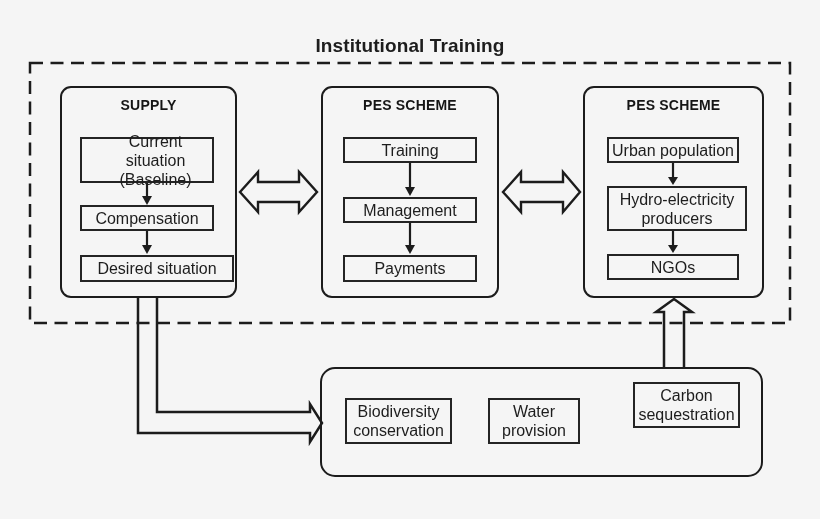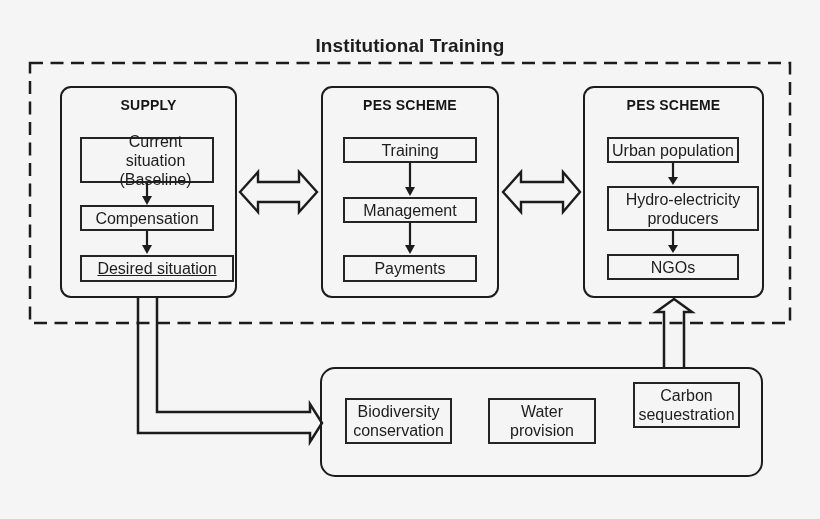--- a/index.html
+++ b/index.html
@@ -45,29 +45,29 @@
     border:2px solid #242424;
     background:transparent;
     display:flex; align-items:center; justify-content:center;
     text-align:center;
     font-size:16px; line-height:19px;
     color:#1d1d1d;
     padding:0 3px;
   }
   #n-current  { left:80px;  top:137px; width:134px; height:46px;padding-left:20px; }
   #n-comp     { left:80px;  top:205px; width:134px; height:26px; }
-  #n-desired  { left:80px;  top:255px; width:154px; height:27px;text-decoration:underline; }
+  #n-desired  { left:80px;  top:255px; width:154px; height:27px; }
   #n-training { left:343px; top:137px; width:134px; height:26px;text-align:right; }
   #n-mgmt     { left:343px; top:197px; width:134px; height:26px; }
   #n-pay      { left:343px; top:255px; width:134px; height:27px; }
   #n-urban    { left:607px; top:137px; width:132px; height:26px; }
-  #n-hydro    { left:607px; top:186px; width:152px; height:45px; }
+  #n-hydro    { left:607px; top:186px; width:140px; height:45px; }
   #n-ngos     { left:607px; top:254px; width:132px; height:26px; }
   #n-bio      { left:345px; top:398px; width:107px; height:46px; }
-  #n-water    { left:488px; top:398px; width:108px; height:46px; }
+  #n-water    { left:488px; top:398px; width:92px; height:46px; }
   #n-carbon   { left:633px; top:382px; width:107px; height:46px; }
 </style>
 </head>
 <body>
 
 <div class="canvas">
 
   <svg class="overlay" width="820" height="519" viewBox="0 0 820 519">
 
     <rect x="30" y="63" width="760" height="260" fill="none" stroke="#1c1c1c" stroke-width="2.5" stroke-dasharray="13 7.5"></rect>

